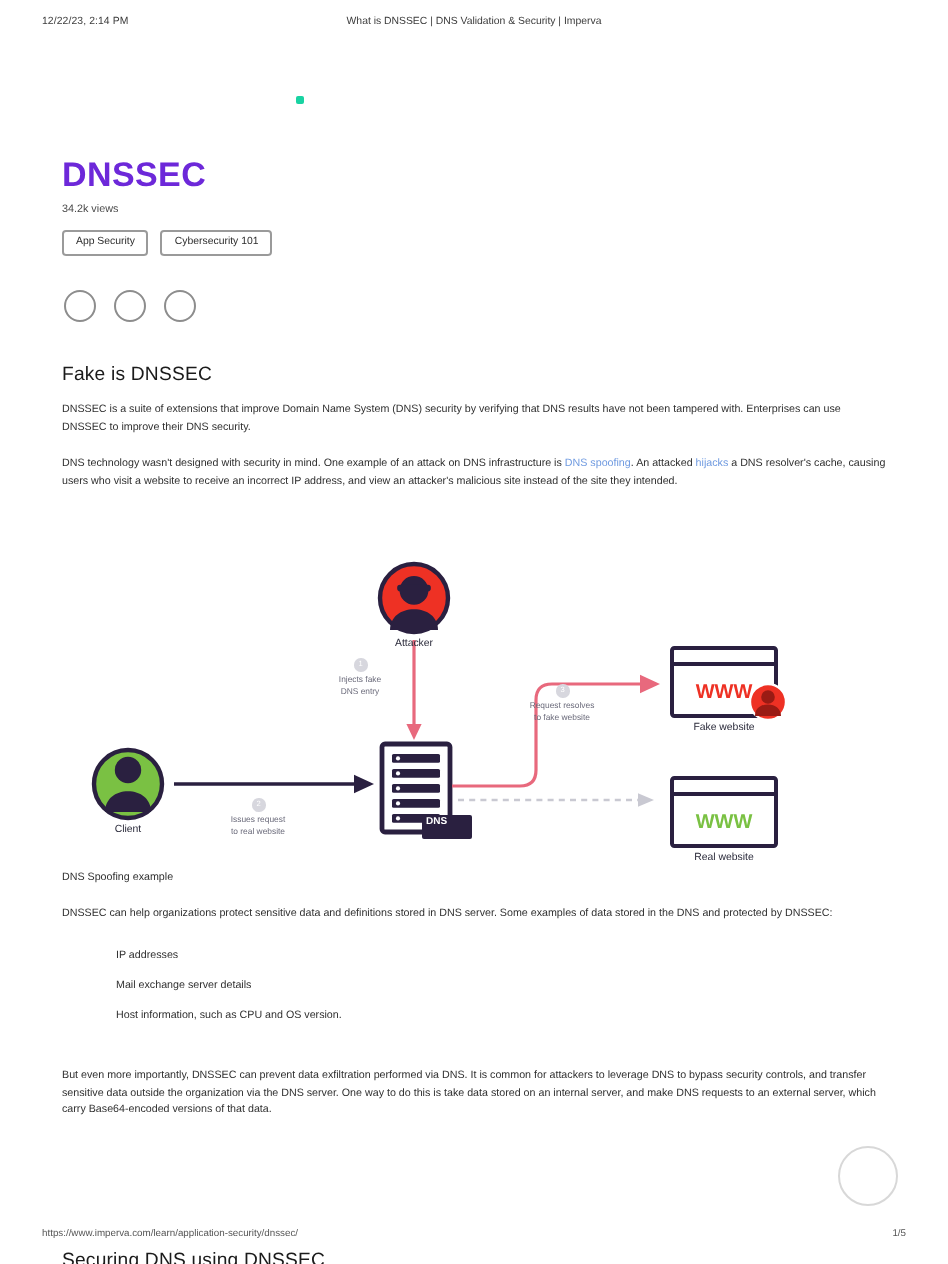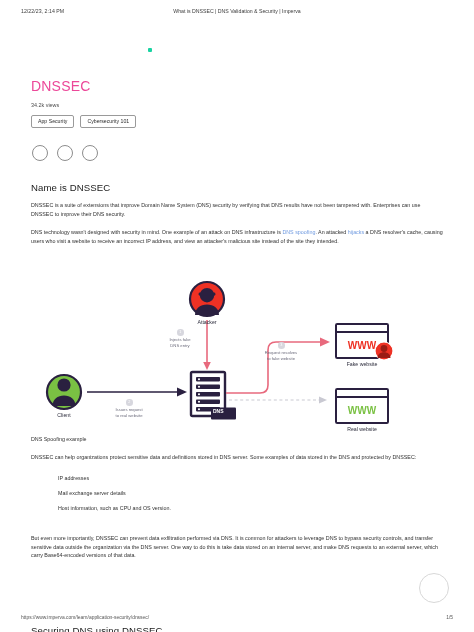--- a/index.html
+++ b/index.html
@@ -59,24 +59,24 @@
     height: 4px;
     background: #19d3a2;
     border-radius: 1px;
   }
 
   h1.doc-title {
     margin: 0;
     position: absolute;
     left: 0;
     top: 38px;
-    font-size: 14px;
-    font-weight: normal;
+    font-size: 17px;
+    font-weight: bold;
     letter-spacing: 0.2px;
-    color: #ec4899;
+    color: #6d28d9;
   }
 
   .views {
     position: absolute;
     left: 0;
     top: 62px;
     font-size: 5.4px;
     color: #4a4a4a;
   }
 
@@ -260,21 +260,21 @@
       <span class="tag">App Security</span>
       <span class="tag">Cybersecurity 101</span>
     </div>
 
     <div class="share-row">
       <span class="share-circle"></span>
       <span class="share-circle"></span>
       <span class="share-circle"></span>
     </div>
 
-    <h2 class="section-title s1">Name is DNSSEC</h2>
+    <h2 class="section-title s1">Fake is DNSSEC</h2>
 
     <p class="body-text p1">DNSSEC is a suite of extensions that improve Domain Name System (DNS) security by verifying that DNS results have not been tampered with. Enterprises can use DNSSEC to improve their DNS security.</p>
 
     <p class="body-text p2"><span>DNS technology wasn't designed with security in mind. One example of an attack on DNS infrastructure is </span><a class="inline-link" href="#">DNS spoofing</a><span>. An attacked </span><a class="inline-link" href="#">hijacks</a><span> a DNS resolver's cache, causing users who visit a website to receive an incorrect IP address, and view an attacker's malicious site instead of the site they intended.</span></p>
 
     <div class="diagram">
       <svg width="416" height="175" viewBox="0 0 416 175" xmlns="http://www.w3.org/2000/svg">
 
         <g>
           <circle cx="178" cy="27" r="17" fill="#ee3124" stroke="#2a2040" stroke-width="2.2"></circle>

